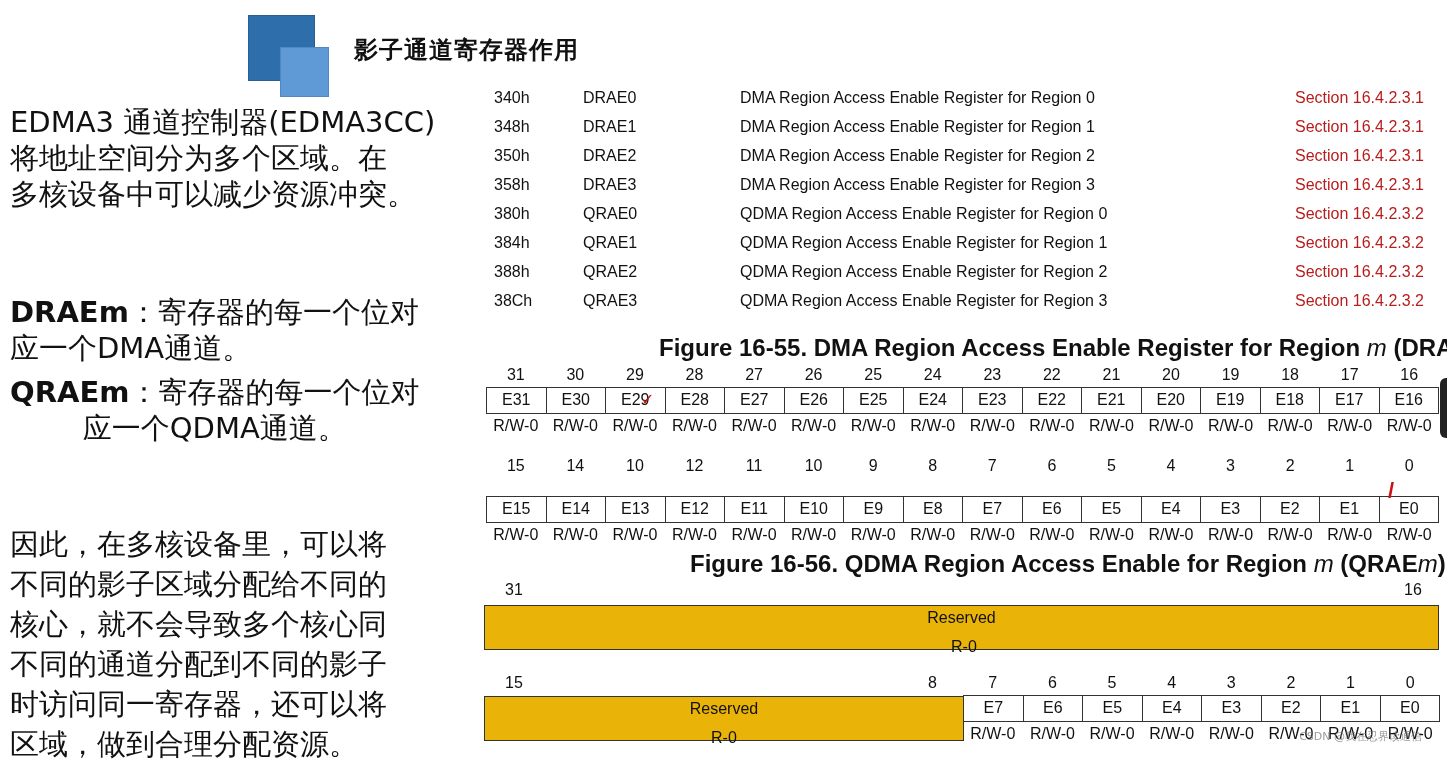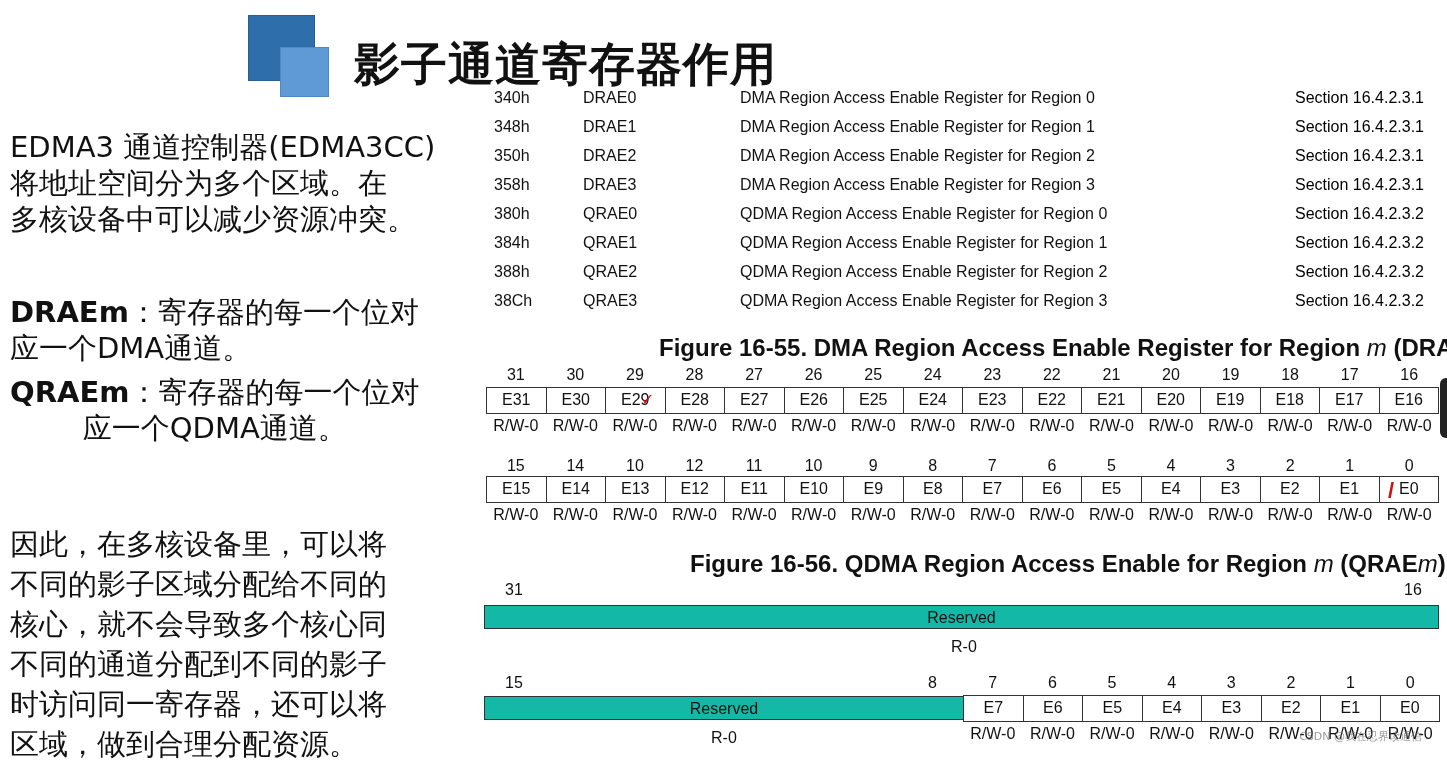--- a/index.html
+++ b/index.html
@@ -6,63 +6,63 @@
   body {
     width:1447px; height:761px; overflow:hidden; position:relative;
     background:#ffffff; color:#111;
     font-family:"Liberation Sans", "DejaVu Sans", sans-serif;
   }
   .abs { position:absolute; }
   
   .sq-dark { left:248px; top:15px; width:65px; height:64px; background:#2e6eaa; border:1px solid #285f94; }
   .sq-light { left:280px; top:47px; width:47px; height:48px; background:#5f9ad6; border:1px solid #5088c2; }
   .title {
-    left:354px; top:34px; font-size:46px; font-weight:bold; letter-spacing:1px;
+    left:354px; top:34px; font-size:24px; font-weight:bold; letter-spacing:1px;
     font-family:"DejaVu Sans", sans-serif; color:#111;
   }
   
   .left-text {
     left:10px; font-size:29px; line-height:36px; color:#111;
     font-family:"DejaVu Sans", sans-serif; white-space:nowrap;
   }
   .left-text b { font-weight:bold; }
   
   .reg-table { left:494px; top:86px; width:945px; }
   .reg-row { position:relative; height:29px; font-size:16px; line-height:24px; }
   .reg-row span { position:absolute; top:0; white-space:nowrap; }
   .c-off { left:0; }
   .c-acr { left:89px; }
   .c-desc { left:246px; }
-  .c-sec { left:801px; color:#000000; cursor:pointer; }
+  .c-sec { left:801px; color:#b91c1c; cursor:pointer; }
   
   .fig-title { font-size:24px; font-weight:bold; white-space:nowrap; }
   .fig-title i { font-weight:normal; font-style:italic; }
   .bitrow { position:absolute; left:486px; width:953px; }
   .bitnums, .bitacc { display:flex; width:100%; font-size:16px; }
   .bitnums div, .bitacc div { flex:1; text-align:center; }
   .bitcells { display:flex; width:100%; border:1.5px solid #333; box-sizing:border-box; height:27px; }
   .bitcells div { flex:1; text-align:center; font-size:16px; line-height:24px; border-right:1.5px solid #333; background:#fff; }
   .bitcells div:last-child { border-right:none; }
   .mark { position:absolute; color:#cc1111; font-weight:bold; font-size:22px; }
-  .q-box { position:absolute; border:1.5px solid #333; box-sizing:border-box; height:24px; font-size:16px; line-height:24px; text-align:center; background:#14b8a6; }
+  .q-box { position:absolute; border:1.5px solid #333; box-sizing:border-box; height:45px; font-size:16px; line-height:24px; text-align:center; background:#eab308; }
   .q-lbl { position:absolute; font-size:16px; white-space:nowrap; }
   .watermark {
     right:25px; top:729px; font-size:11px; color:rgba(120,120,120,0.75);
     font-family:"DejaVu Sans", sans-serif; white-space:nowrap;
   }
   .scroll-edge { left:1440px; top:378px; width:7px; height:60px; background:#222; border-radius:6px 0 0 6px; }
 </style>
 </head>
 <body>
 
 <div class="abs sq-dark"></div>
 <div class="abs sq-light"></div>
 <div class="abs title">影子通道寄存器作用</div>
 
-<div class="abs left-text" style="top:104px;margin-top:25px;">
+<div class="abs left-text" style="top:104px;">
   <div>EDMA3 通道控制器(EDMA3CC)</div>
   <div>将地址空间分为多个区域。在</div>
   <div>多核设备中可以减少资源冲突。</div>
 </div>
 <div class="abs left-text" style="top:294px;">
   <div><b>DRAEm</b><span>：寄存器的每一个位对</span></div>
   <div>应一个DMA通道。</div>
 </div>
 <div class="abs left-text" style="top:374px;text-align:center;">
   <div><b>QRAEm</b><span>：寄存器的每一个位对</span></div>
@@ -201,21 +201,21 @@
     <div>8</div>
     <div>7</div>
     <div>6</div>
     <div>5</div>
     <div>4</div>
     <div>3</div>
     <div>2</div>
     <div>1</div>
     <div>0</div>
   </div>
-  <div class="bitcells" style="margin-top:1px;">
+  <div class="bitcells" style="margin-top:21px;">
     <div>E15</div>
     <div>E14</div>
     <div>E13</div>
     <div>E12</div>
     <div>E11</div>
     <div>E10</div>
     <div>E9</div>
     <div>E8</div>
     <div>E7</div>
     <div>E6</div>

